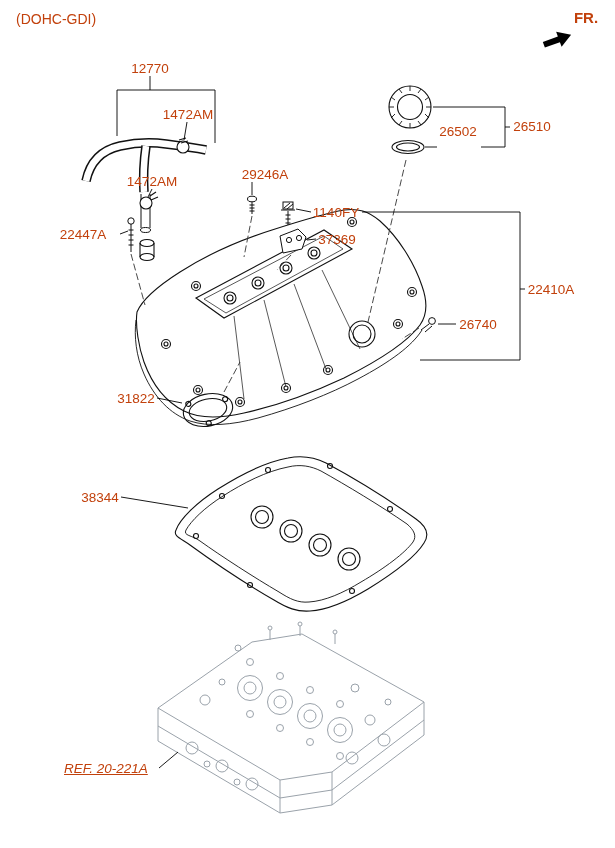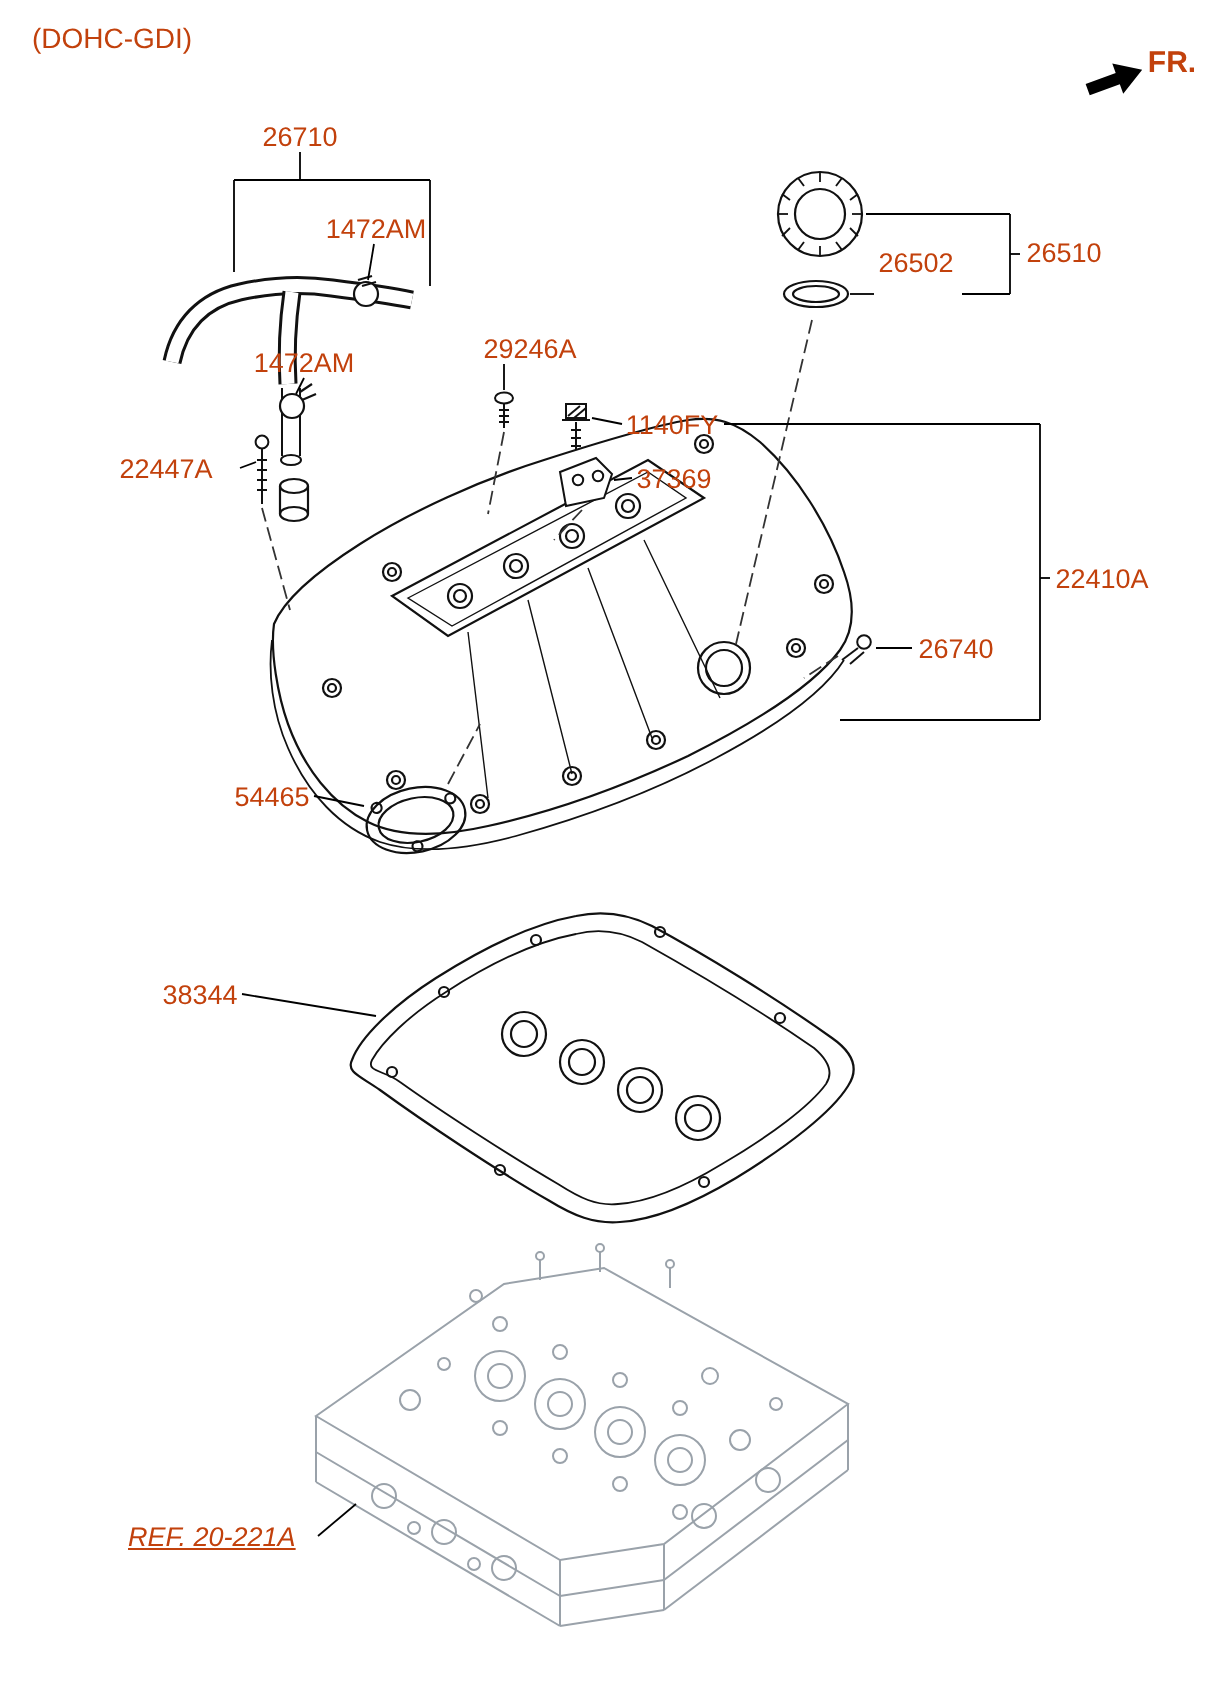--- a/index.html
+++ b/index.html
@@ -255,30 +255,30 @@
       <line x1="121" y1="497" x2="188" y2="508"></line>
       <line x1="159" y1="768" x2="178" y2="752"></line>
     </g>
 
     <g>
       <path d="M 543,37 L 559,37 L 559,32 L 572,40 L 559,48 L 559,43 L 543,43 Z" fill="#000" transform="rotate(-20 557 40)"></path>
     </g>
   </svg>
 
   <div class="lbl lbl--left lbl--variant" style="left:16px;top:12px">(DOHC-GDI)</div>
-  <div class="lbl lbl--fr" style="left:586px;top:24px">FR.</div>
-
-  <div class="lbl" style="left:150px;top:61px">26710</div>
+  <div class="lbl lbl--fr" style="left:586px;top:10px">FR.</div>
+
+  <div class="lbl" style="left:150px;top:61px">12770</div>
   <div class="lbl" style="left:188px;top:107px">1472AM</div>
   <div class="lbl" style="left:152px;top:174px">1472AM</div>
   <div class="lbl" style="left:265px;top:167px">29246A</div>
   <div class="lbl" style="left:83px;top:227px">22447A</div>
   <div class="lbl" style="left:336px;top:205px">1140FY</div>
   <div class="lbl" style="left:337px;top:232px">37369</div>
   <div class="lbl" style="left:532px;top:119px">26510</div>
   <div class="lbl" style="left:458px;top:124px">26502</div>
   <div class="lbl" style="left:551px;top:282px">22410A</div>
   <div class="lbl" style="left:478px;top:317px">26740</div>
-  <div class="lbl" style="left:136px;top:391px">54465</div>
+  <div class="lbl" style="left:136px;top:391px">31822</div>
   <div class="lbl" style="left:100px;top:490px">38344</div>
 
   <div class="lbl lbl--left lbl--ref" style="left:64px;top:761px">REF. 20-221A</div>
 </div>
 
 </body></html>

